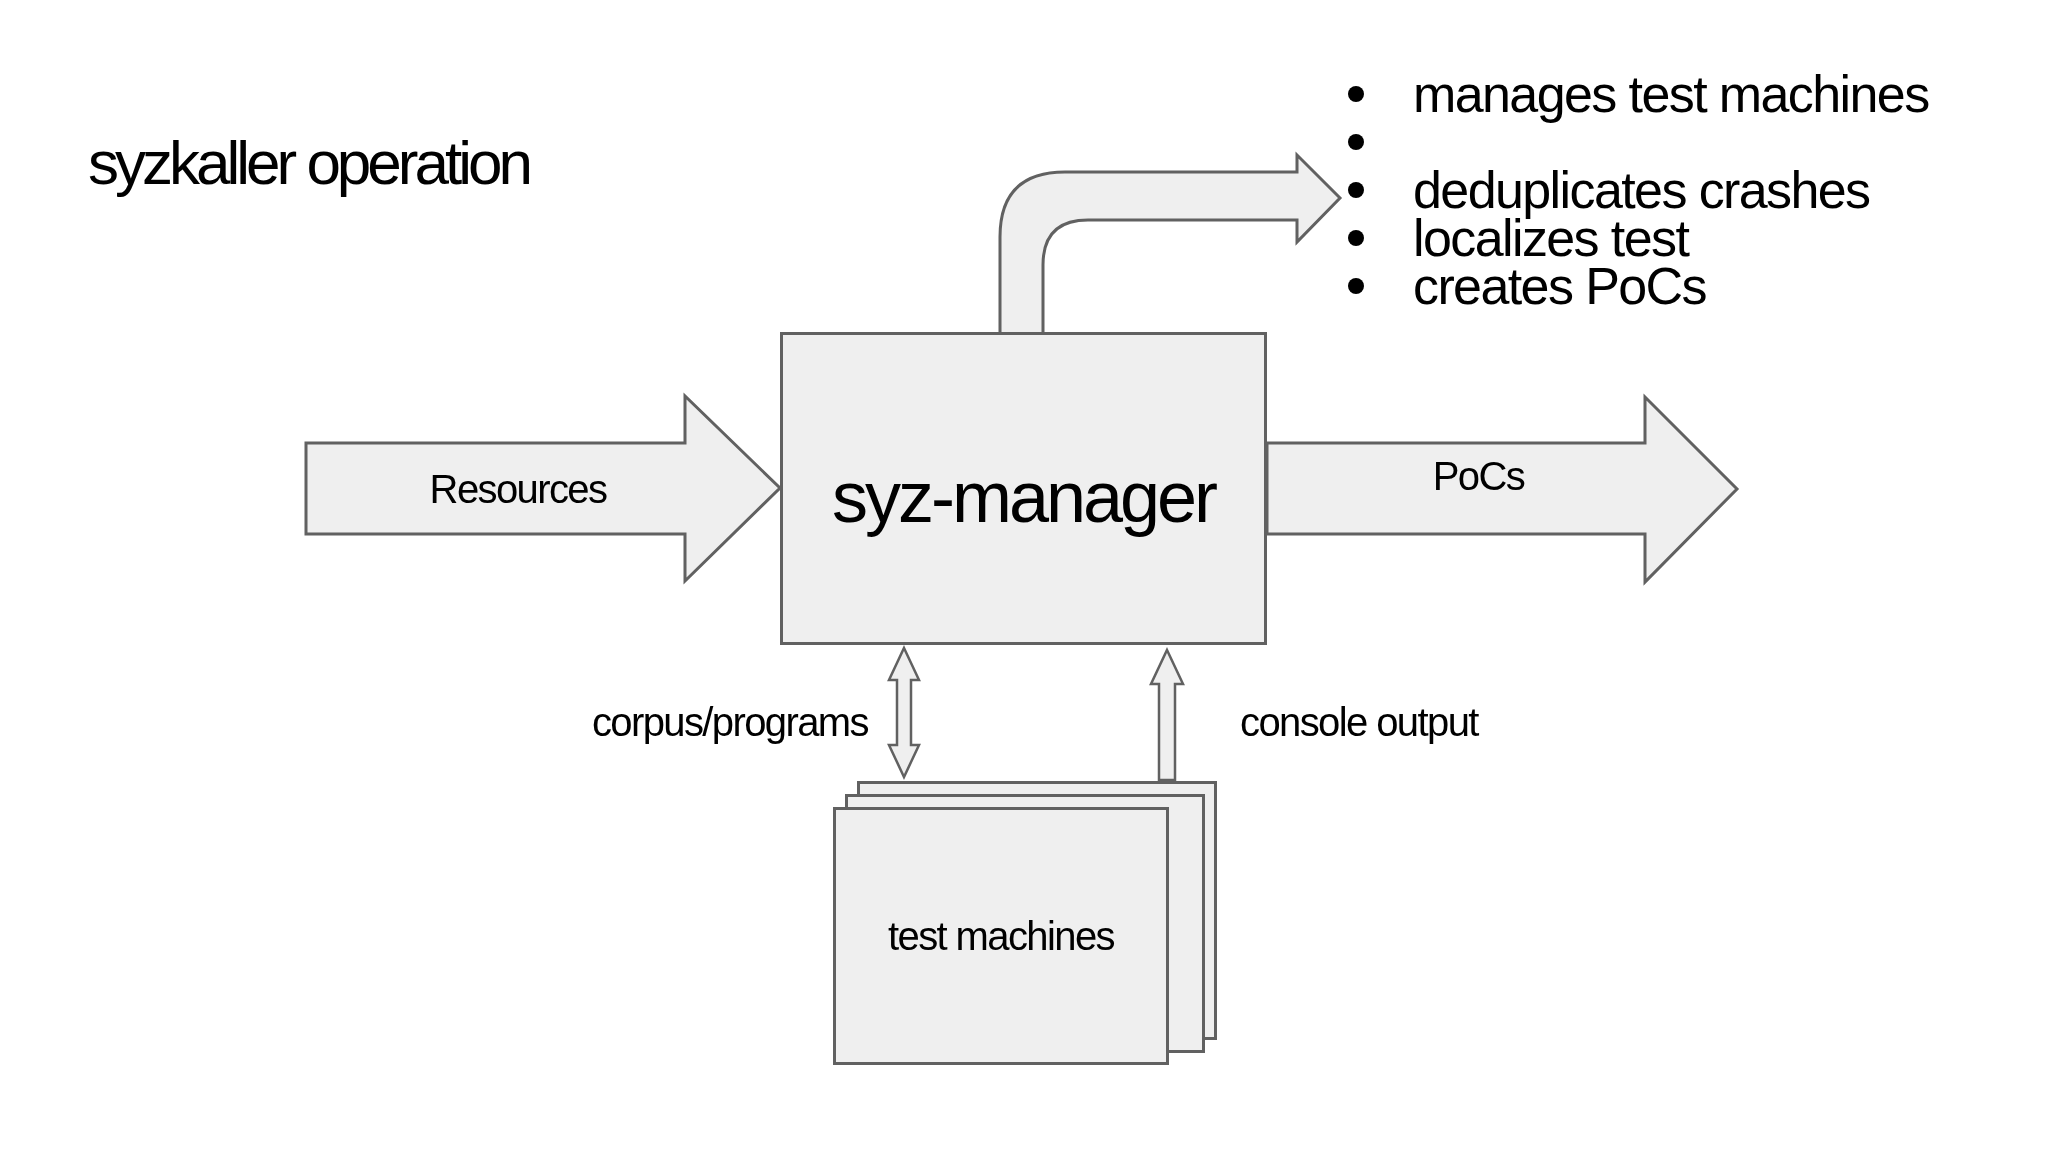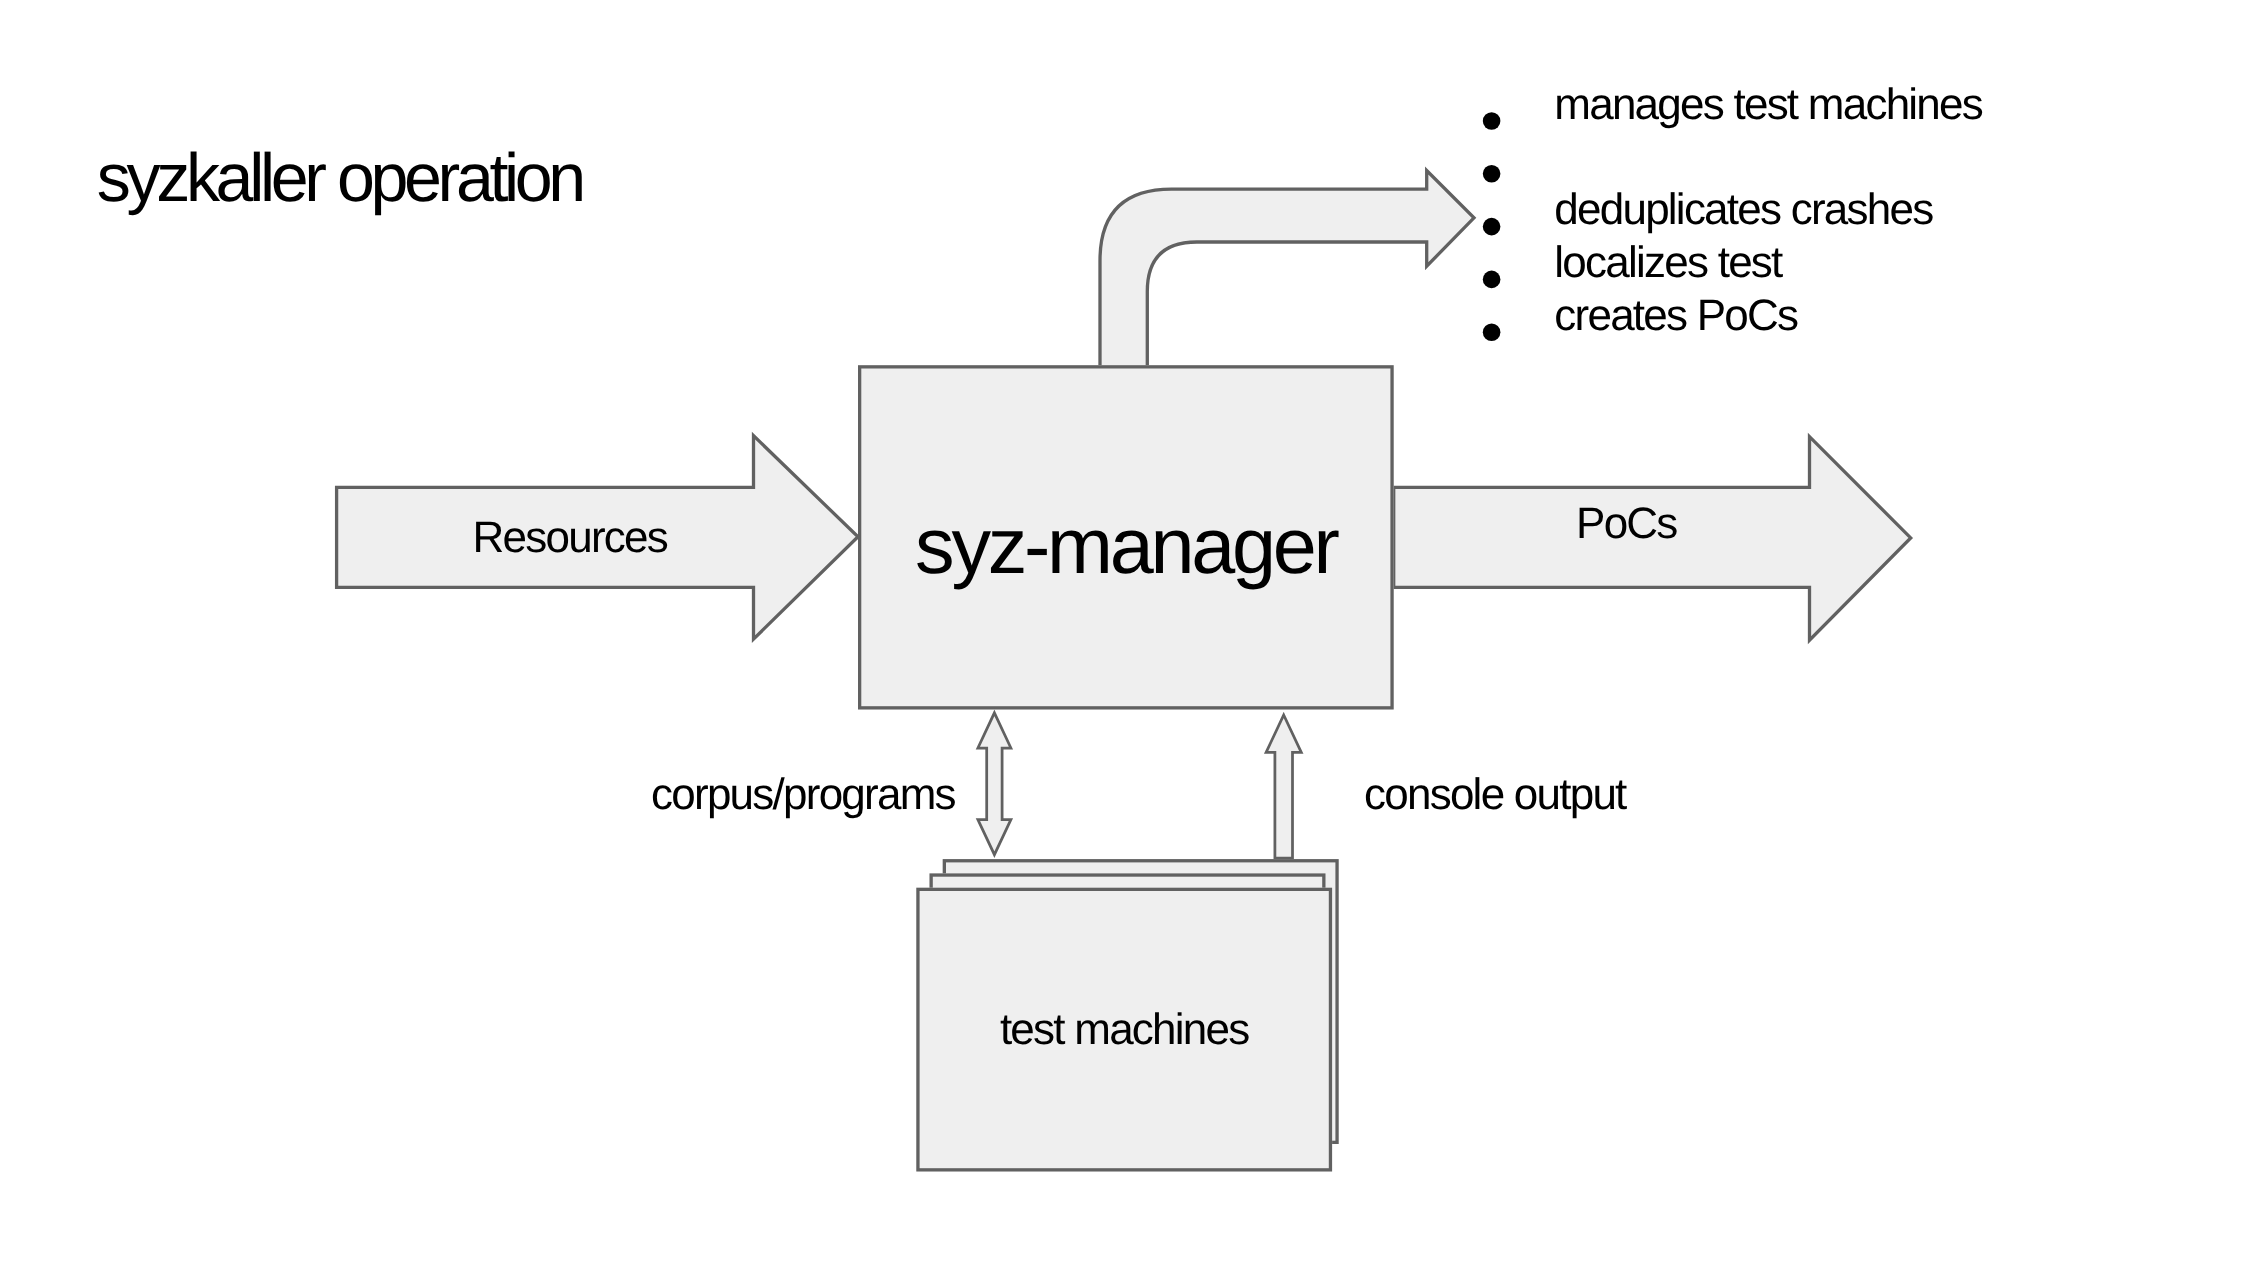--- a/index.html
+++ b/index.html
@@ -17,22 +17,22 @@
   .slide-title{
     position:absolute;left:88px;top:132px;
     font-size:62px;line-height:1;letter-spacing:-4px;
     white-space:nowrap;
   }
   .cap-list{
     position:absolute;left:1348px;top:70px;
     margin:0;padding:0;list-style:none;
   }
   .cap-item{
-    display:flex;align-items:flex-end;height:48px;
-    font-size:40px;letter-spacing:-1.6px;white-space:nowrap;
+    display:flex;align-items:center;height:48px;
+    font-size:52px;letter-spacing:-1.6px;white-space:nowrap;
   }
   .dot{
     width:16px;height:16px;border-radius:50%;
     background:#000;margin-right:49px;flex:0 0 auto;
   }
   .manager-box{
     position:absolute;left:780px;top:332px;width:487px;height:313px;
     box-sizing:border-box;
     background:#efefef;border:3px solid #616161;
     display:flex;align-items:center;justify-content:center;
@@ -51,21 +51,21 @@
   .lbl-pocs{left:1267px;top:443px;width:423px;height:66px;}
   .lbl-corpus{left:468px;top:702px;width:400px;text-align:right;}
   .lbl-console{left:1200px;top:702px;margin-left:40px;}
   .stack-layer{
     position:absolute;box-sizing:border-box;
     background:#efefef;border:3px solid #616161;
   }
   .layer-back{left:857px;top:781px;width:360px;height:259px;}
   .layer-middle{left:845px;top:794px;width:360px;height:259px;}
   .layer-front{
-    left:833px;top:807px;width:378px;height:258px;
+    left:833px;top:807px;width:336px;height:258px;
     display:flex;align-items:center;justify-content:center;
     font-size:40px;letter-spacing:-1.6px;white-space:nowrap;
   }
 </style>
 </head>
 <body>
 
 <div id="canvas">
 
   <svg id="arrows-layer" viewBox="0 0 2048 1152" xmlns="http://www.w3.org/2000/svg">

